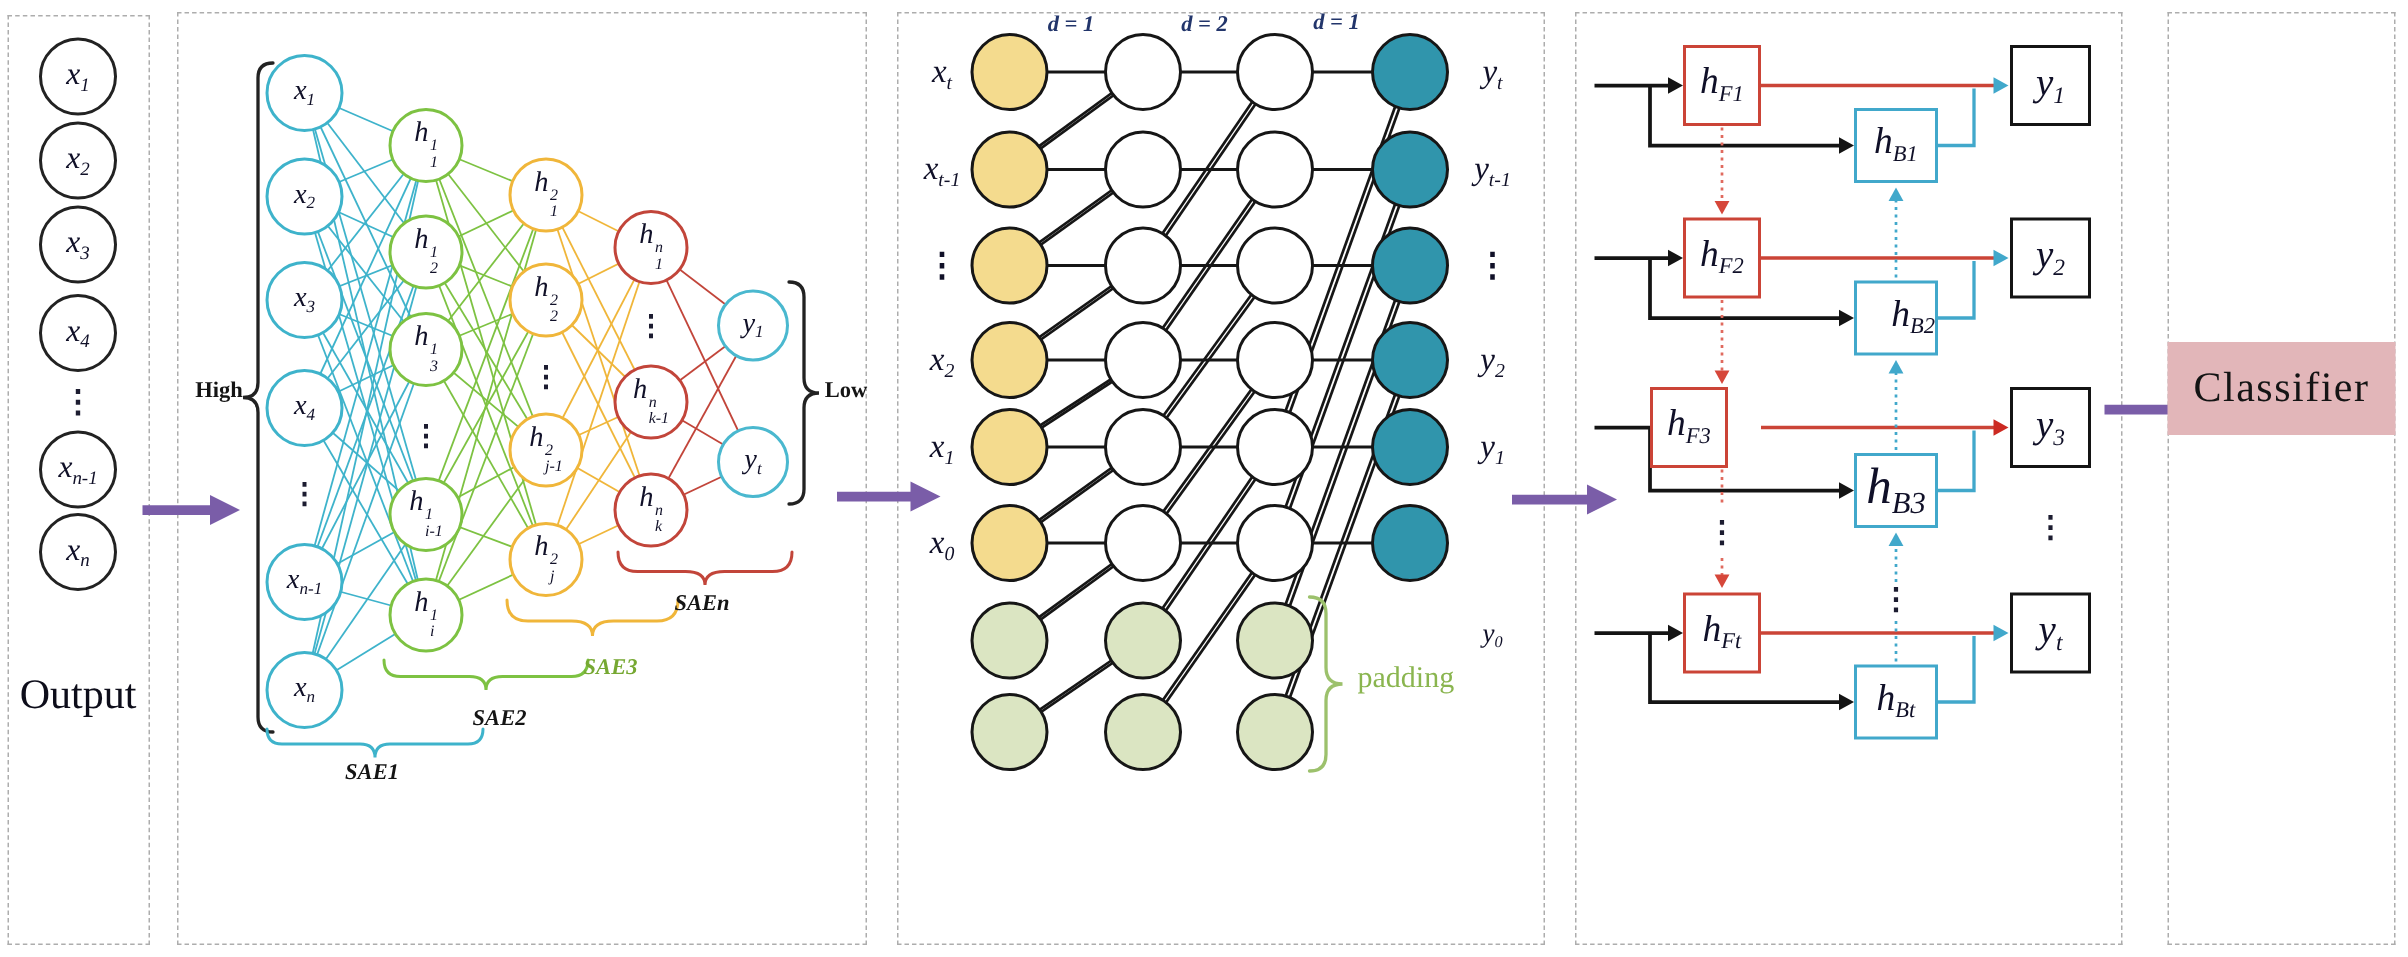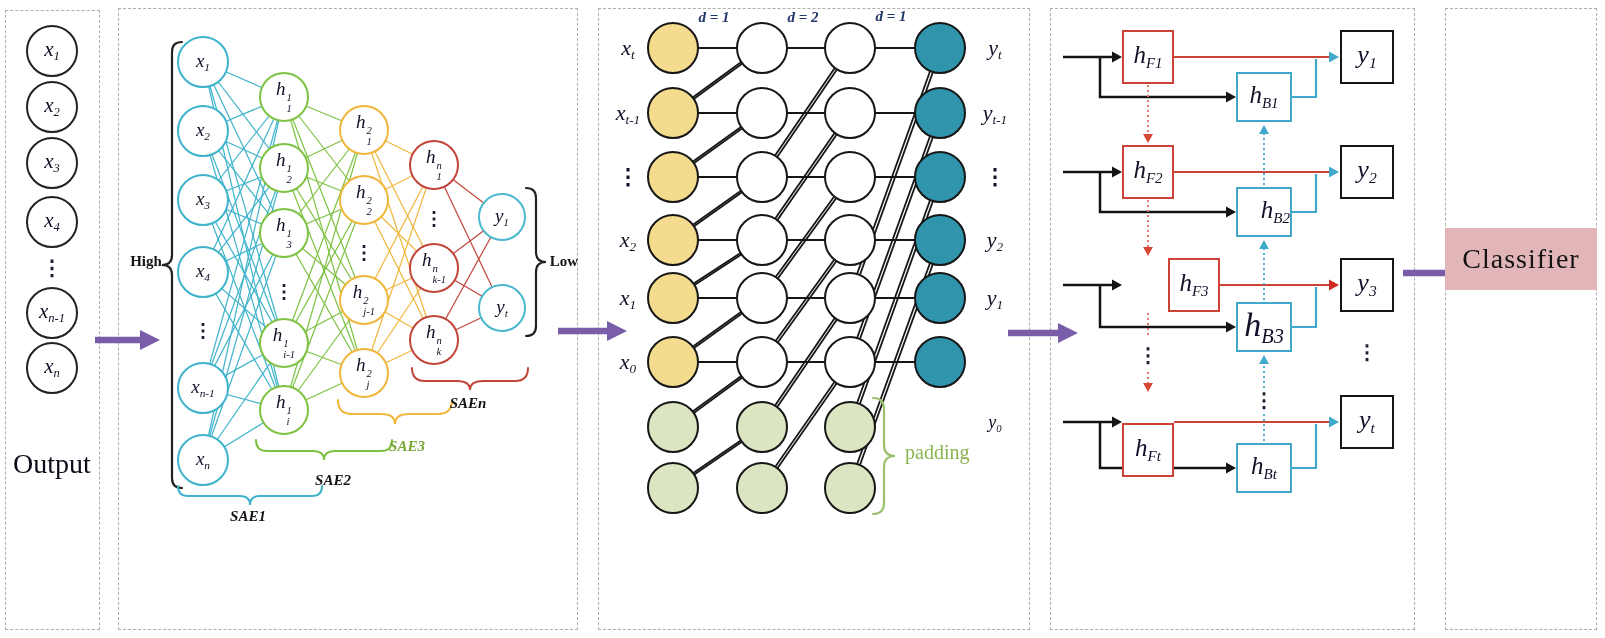--- a/index.html
+++ b/index.html
@@ -467,30 +467,30 @@
     </div>
     <div class="bx" style="left: 1122px; top: 145px; width: 52px; height: 54px; border: 2px solid rgb(203, 68, 55);">
       <span class="lab" style="font-size:25px"><i>h</i><sub class="sb">F2</sub></span>
     </div>
     <div class="bx" style="left: 1236px; top: 187px; width: 56px; height: 50px; border: 2px solid rgb(65, 168, 203); justify-content: flex-end;">
       <span class="lab" style="font-size:25px"><i>h</i><sub class="sb">B2</sub></span>
     </div>
     <div class="bx" style="left: 1340px; top: 145px; width: 54px; height: 54px; border: 2.5px solid rgb(20, 20, 20);">
       <span class="lab" style="font-size:26px"><i>y</i><sub class="sb">2</sub></span>
     </div>
-    <div class="bx" style="left: 1168px; top: 258px; width: 52px; height: 54px; border: 2px solid rgb(203, 68, 55); font-family: Liberation Serif, serif;">
+    <div class="bx" style="left: 1100px; top: 258px; width: 52px; height: 54px; border: 2px solid rgb(203, 68, 55); font-family: Liberation Serif, serif;">
       <span class="lab" style="font-size:25px"><i>h</i><sub class="sb">F3</sub></span>
     </div>
     <div class="bx" style="left: 1236px; top: 302px; width: 56px; height: 50px; border: 2px solid rgb(65, 168, 203);">
       <span class="lab" style="font-size:34px"><i>h</i><sub class="sb">B3</sub></span>
     </div>
     <div class="bx" style="left: 1340px; top: 258px; width: 54px; height: 54px; border: 2.5px solid rgb(20, 20, 20);">
       <span class="lab" style="font-size:26px"><i>y</i><sub class="sb">3</sub></span>
     </div>
-    <div class="bx" style="left: 1122px; top: 395px; width: 52px; height: 54px; border: 2px solid rgb(203, 68, 55); margin-top: 28px;">
+    <div class="bx" style="left: 1122px; top: 395px; width: 52px; height: 54px; border: 2px solid rgb(203, 68, 55);">
       <span class="lab" style="font-size:25px"><i>h</i><sub class="sb">Ft</sub></span>
     </div>
     <div class="bx" style="left: 1236px; top: 443px; width: 56px; height: 50px; border: 2px solid rgb(65, 168, 203);">
       <span class="lab" style="font-size:25px"><i>h</i><sub class="sb">Bt</sub></span>
     </div>
     <div class="bx" style="left: 1340px; top: 395px; width: 54px; height: 54px; border: 2.5px solid rgb(20, 20, 20);">
       <span class="lab" style="font-size:26px"><i>y</i><sub class="sb">t</sub></span>
     </div>
     <span class="vdots" style="left: 1148px; top: 355px;">⋮</span>
     <span class="vdots" style="left: 1264px; top: 400px;">⋮</span>

